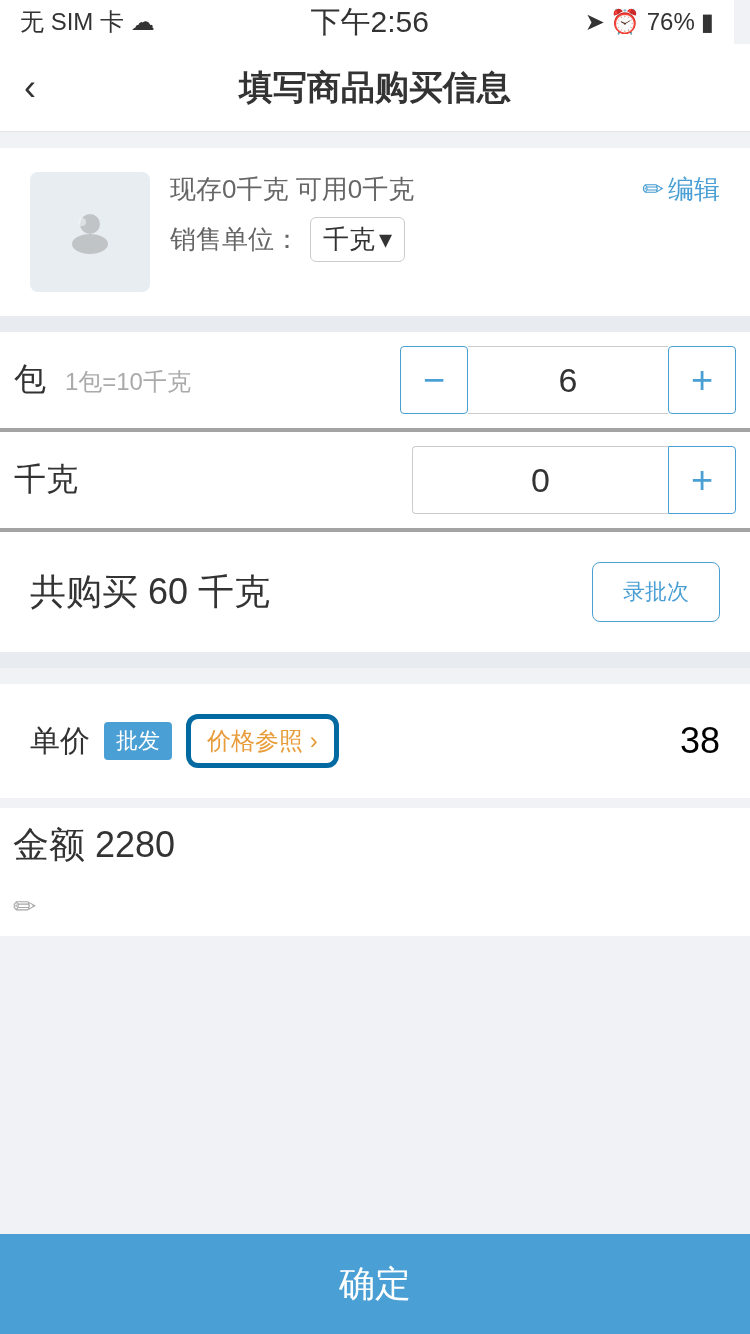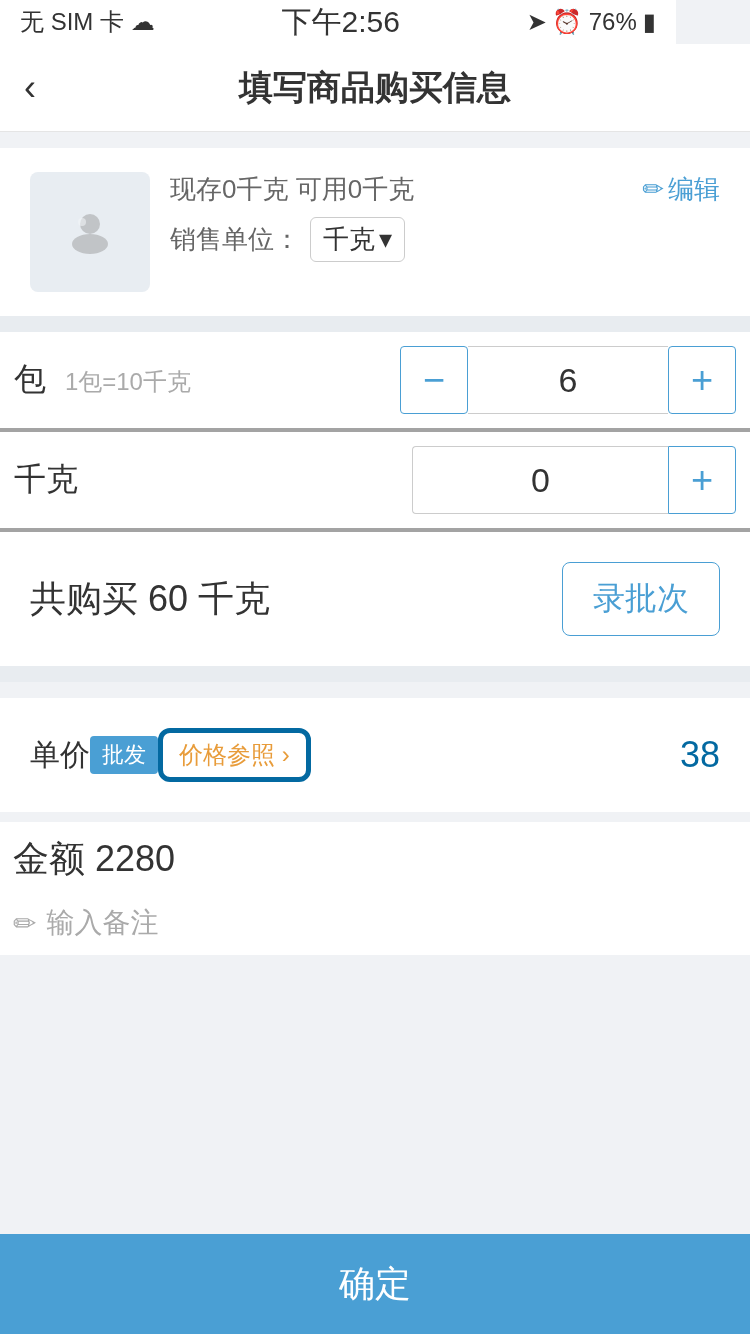--- a/index.html
+++ b/index.html
@@ -8,21 +8,21 @@
       width: 750px;
       min-height: 1334px;
       font-family: -apple-system, "PingFang SC", "Helvetica Neue", sans-serif;
       background: #f0f2f5;
       font-size: 28px;
       color: #333;
     }
 
     
     .status-bar {
-      width: 676px;
+      width: 734px;
       height: 44px;
       background: #fff;
       display: flex;
       align-items: center;
       justify-content: space-between;
       padding: 0 20px;
       font-size: 24px;
       color: #333;
     }
     .status-left { display: flex; align-items: center; gap: 8px; }
@@ -167,52 +167,52 @@
       align-items: center;
       justify-content: space-between;
     }
     .summary-text { font-size: 36px; color: #333; }
     .record-btn {
       border: 1px solid #4a9fd4;
       color: #4a9fd4;
       background: #fff;
       border-radius: 8px;
       padding: 14px 30px;
-      font-size: 32px;
+      font-size: 22px;
       cursor: pointer;
     }
 
     
     .price-section {
       background: #fff;
       margin-top: 16px;
       padding: 30px;
       display: flex;
       align-items: center;
       justify-content: space-between;
     }
-    .price-label { font-size: 30px; color: #333; display: flex; align-items: center; }
+    .price-label { font-size: 30px; color: #333; display: flex; align-items: center; gap: 14px; }
     .price-tag {
       background: #4a9fd4;
       color: #fff;
       font-size: 22px;
       padding: 4px 12px;
       border-radius: 4px;
     }
     .price-ref {
       border: 5px solid #0369a1;
       color: #e89c3a;
       font-size: 24px;
       padding: 6px 16px;
       border-radius: 12px;
       display: flex;
       align-items: center;
       gap: 4px;
     }
-    .price-value { font-size: 36px; color: #0369a1; font-weight: 500; }
+    .price-value { font-size: 36px; color: #000000; font-weight: 500; }
 
     
     .amount-section {
       background: #fff;
       margin-top: 10px;
       padding: 13px;
     }
     .amount-row { font-size: 36px; color: #333; font-weight: 500; margin-bottom: 20px; }
     .remark-row { display: flex; align-items: center; gap: 10px; color: #aaa; font-size: 28px; }
 
@@ -319,19 +319,18 @@
     <span class="price-tag">批发</span>
     <span class="price-ref">价格参照 ›</span>
   </div>
   <span class="price-value">38</span>
 </div>
 
 <div class="amount-section">
   <div class="amount-row"><span>金额 2280</span></div>
   <div class="remark-row">
     <span>✏</span>
-    <span>输入备注</span>
   </div>
 </div>
 
 <div class="bottom-pad"></div>
 
 <button class="confirm-btn">确定</button>
 
 </body></html>

